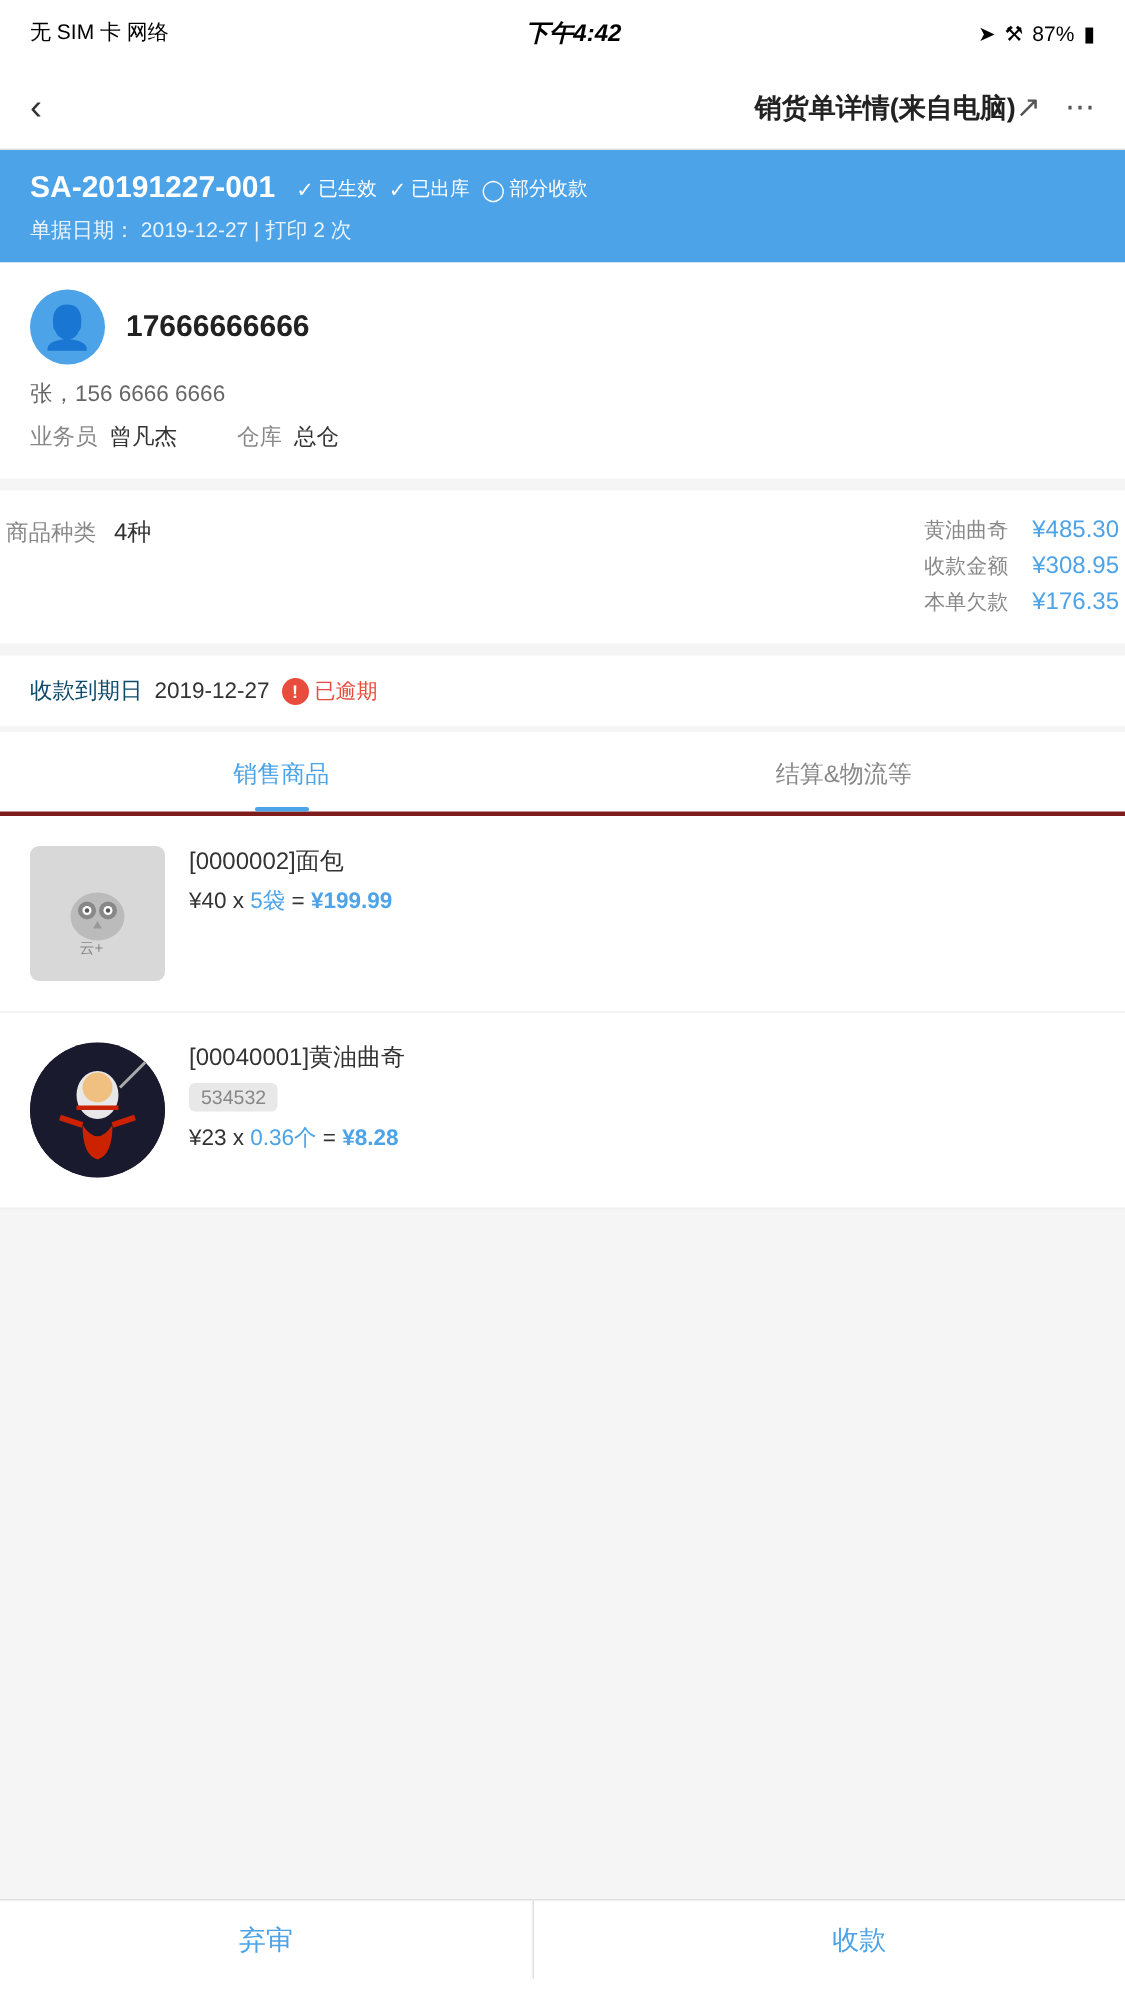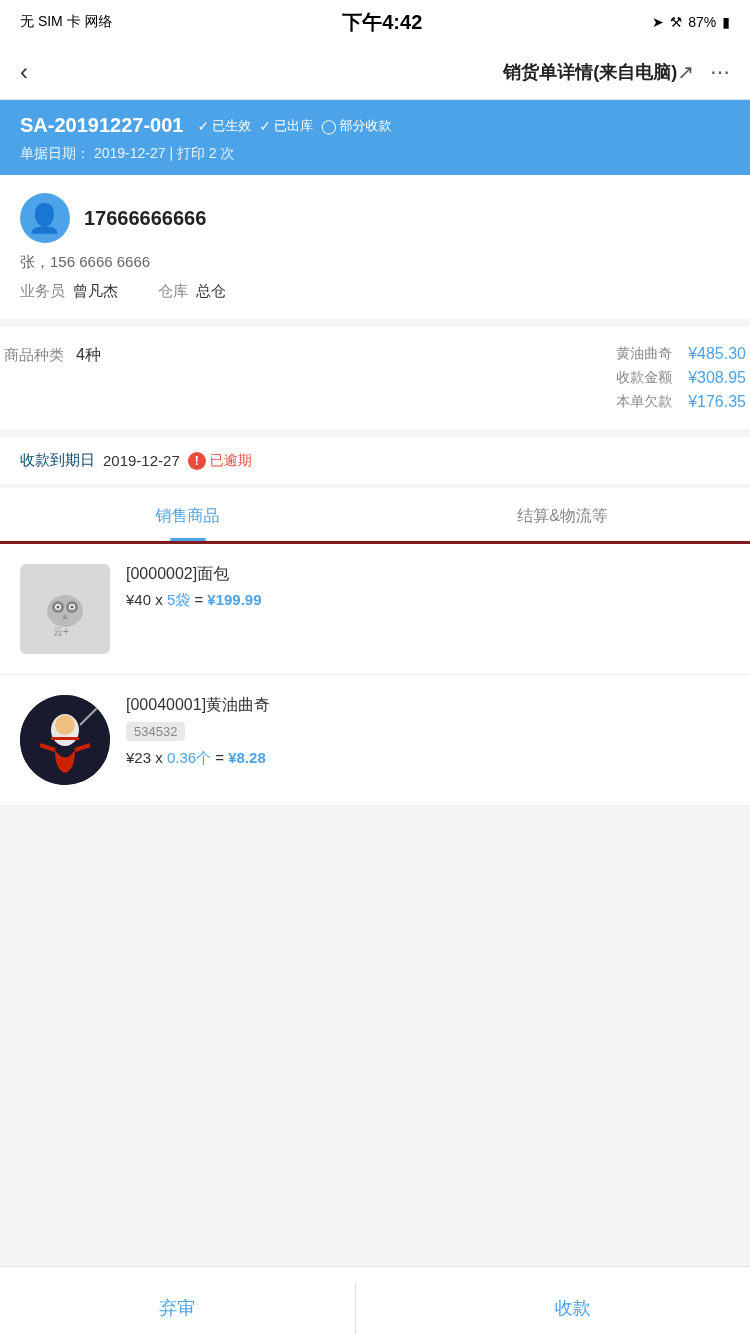--- a/index.html
+++ b/index.html
@@ -17,21 +17,21 @@
       display: flex;
       justify-content: space-between;
       align-items: center;
       background: #fff;
       padding: 0 20px;
       height: 44px;
       font-size: 14px;
       color: #000;
     }
     .status-left { font-size: 14px; font-weight: 500; }
-    .status-center { font-size: 20px; font-weight: 600; }
+    .status-center { font-size: 16px; font-weight: 600; font-style: italic; }
     .status-right { display: flex; align-items: center; gap: 6px; font-size: 14px; }
 
     
     .nav-bar {
       display: flex;
       align-items: center;
       justify-content: space-between;
       background: #fff;
       padding: 0 20px;
       height: 56px;
@@ -296,21 +296,21 @@
     
     .bottom-bar {
       position: fixed;
       bottom: 0;
       left: 0;
       width: 750px;
       height: 68px;
       background: #fff;
       border-top: 1px solid #e0e0e0;
       display: flex;
-      align-items: flex-end;
+      align-items: flex-start;
       gap: 40px;
     }
     .bottom-btn {
       flex: 1;
       text-align: center;
       font-size: 18px;
       cursor: pointer;
       padding: 14px 0;
       color: #4da3e8;
       font-weight: 500;

